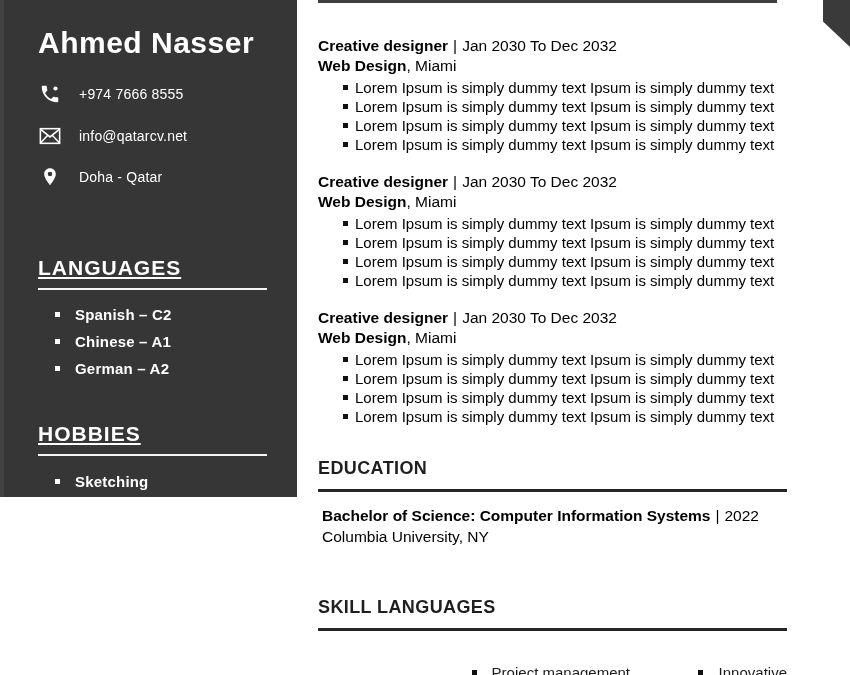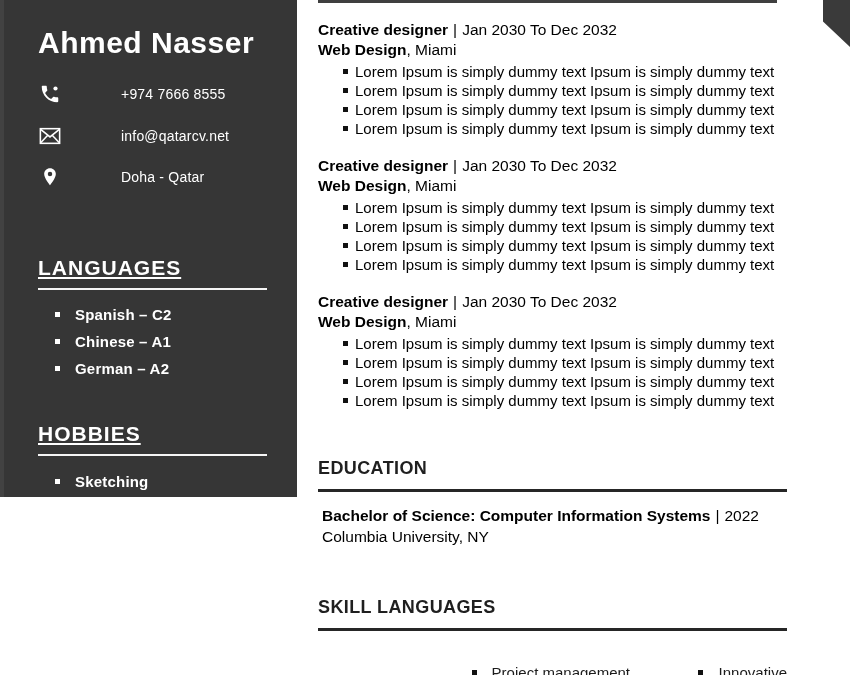--- a/index.html
+++ b/index.html
@@ -16,21 +16,21 @@
     position:absolute; left:0; top:0; width:297px; height:497px;
     background:#363636; color:#ffffff;
     border-left:4px solid #424242;
   }
   .name {
     position:absolute; left:34px; top:6px;
     font-size:30px; font-weight:bold; letter-spacing:0.5px;
     white-space:nowrap;
   }
   .contact-row {
-    position:absolute; left:34px; display:flex; align-items:center;gap:42px;
+    position:absolute; left:34px; display:flex; align-items:center;
   }
   .contact-row .cicon { width:24px; height:24px; flex:0 0 24px; display:flex; align-items:center; justify-content:center; }
   .contact-row .cicon svg { width:22px; height:22px; }
   .contact-row.pin .cicon svg { width:20px; height:20px; }
   .contact-row .ctext { margin-left:17px; font-size:14px; letter-spacing:0.2px; }
   .row-phone { top:82px; }
   .row-email { top:124px; }
   .row-pin   { top:165px; }
 
   .side-section { position:absolute; left:34px; width:229px; }
@@ -54,21 +54,21 @@
 
   
   .main { position:absolute; left:297px; top:0; width:553px; height:675px; background:#ffffff; }
   .topline { position:absolute; left:21px; top:0; width:459px; height:3px; background:#3f3f3f; }
   .ribbon {
     position:absolute; right:0; top:0; width:27px; height:47px;
     background:#3a3a3a;
     clip-path:polygon(0 0, 100% 0, 100% 100%, 0 46%);
   }
 
-  .entries { position:absolute; left:21px; top:20px; width:475px; }
+  .entries { position:absolute; left:21px; top:36px; width:475px; }
   .entry { margin-bottom:18px; }
   .entry-line { font-size:15.5px; line-height:20px; color:#000000; }
   .entry-title, .entry-company { font-weight:bold; }
   .sep { margin:0 5px; }
   .job-bullets { list-style:none; margin:2px 0 0 0; padding:0; }
   .job-bullets li {
     position:relative; padding-left:37px; font-size:15px; line-height:19px; color:#000000;
   }
   .job-bullets li::before {
     content:""; position:absolute; left:25px; top:7px;

